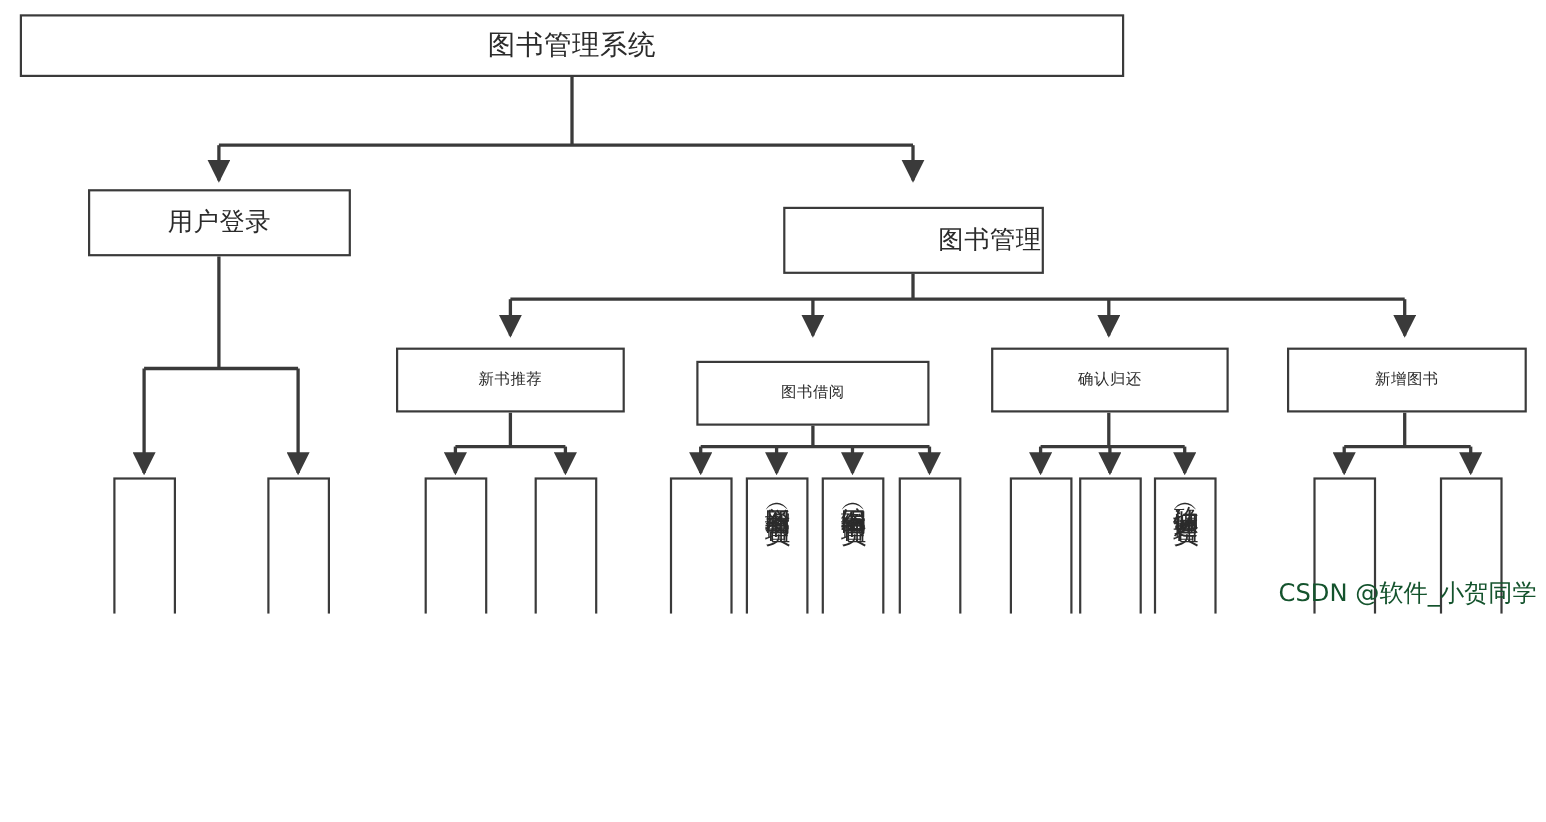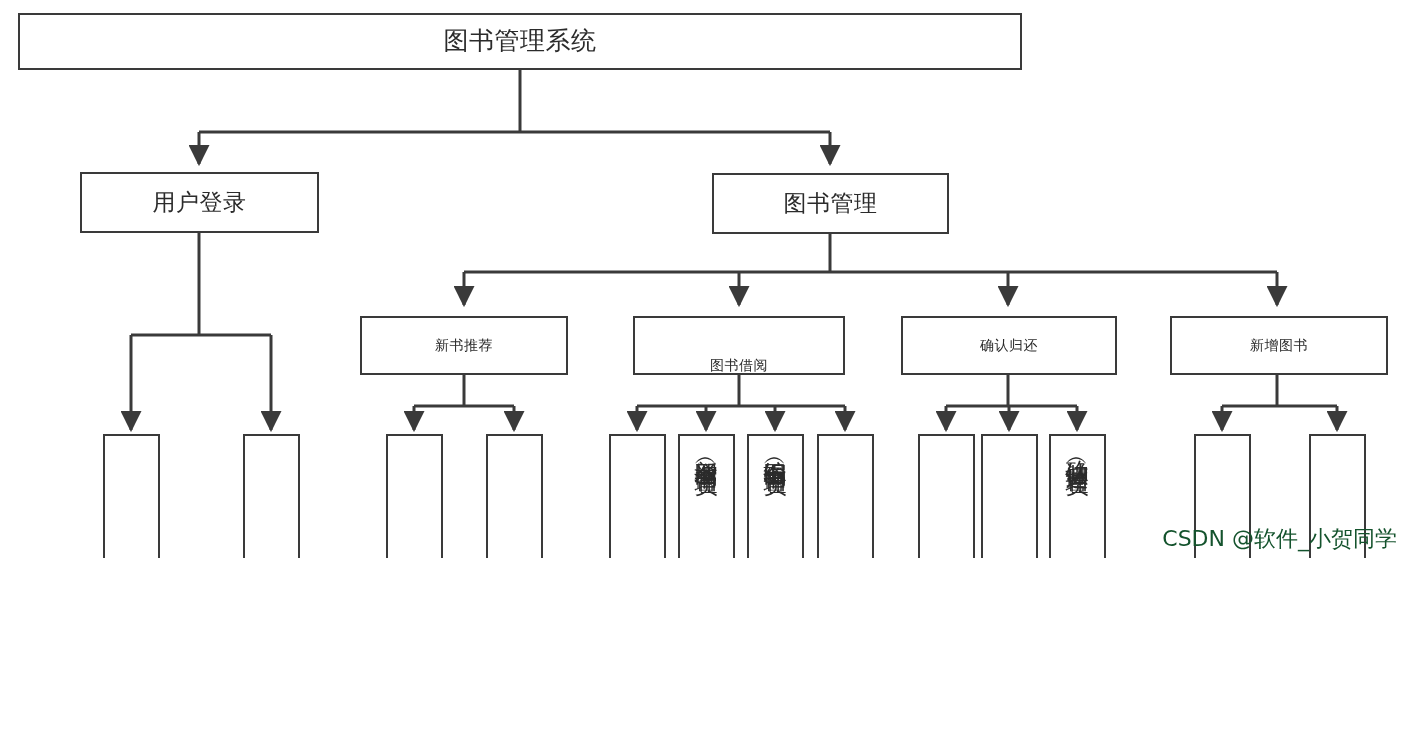--- a/index.html
+++ b/index.html
@@ -127,28 +127,28 @@
     </g>
   </svg>
 
   <div class="node root" style="left:18px; top:13px; width:1004px; height:57px;">
     <span class="label">图书管理系统</span>
   </div>
 
   <div class="node lvl1" style="left:80px; top:172px; width:239px; height:61px;">
     <span class="label">用户登录</span>
   </div>
-  <div class="node lvl1" style="left:712px; top:173px; width:237px; height:61px;">
+  <div class="node lvl1" style="left:712px; top:188px; width:237px; height:61px;justify-content:flex-end;">
     <span class="label">图书管理</span>
   </div>
 
   <div class="node lvl2" style="left:360px; top:316px; width:208px; height:59px;">
     <span class="label">新书推荐</span>
   </div>
-  <div class="node lvl2" style="left:633px; top:316px; width:212px; height:59px;align-items:flex-end;">
+  <div class="node lvl2" style="left:633px; top:328px; width:212px; height:59px;">
     <span class="label">图书借阅</span>
   </div>
   <div class="node lvl2" style="left:901px; top:316px; width:216px; height:59px;">
     <span class="label">确认归还</span>
   </div>
   <div class="node lvl2" style="left:1170px; top:316px; width:218px; height:59px;">
     <span class="label">新增图书</span>
   </div>
 
   <div class="node leaf mid" style="left:103px; top:434px; width:57px; height:301px;">

